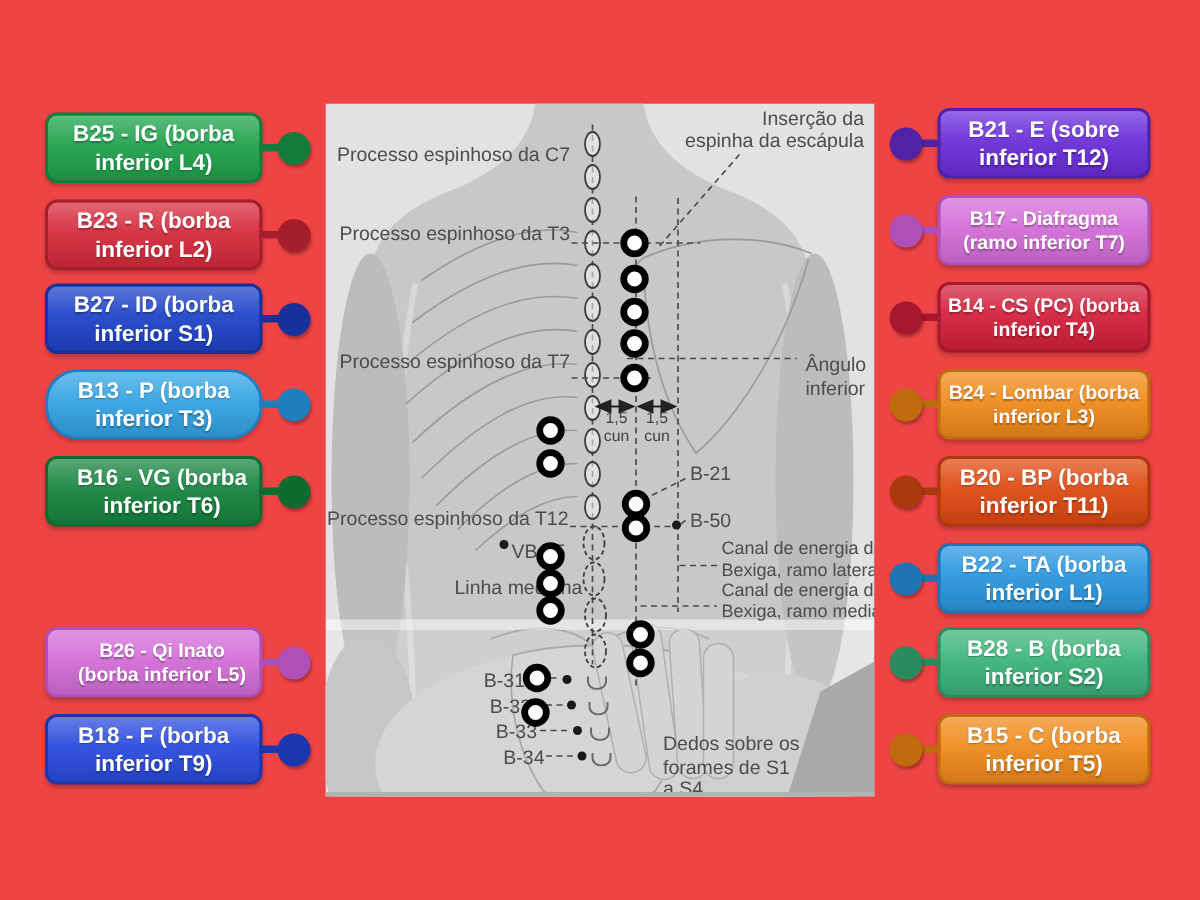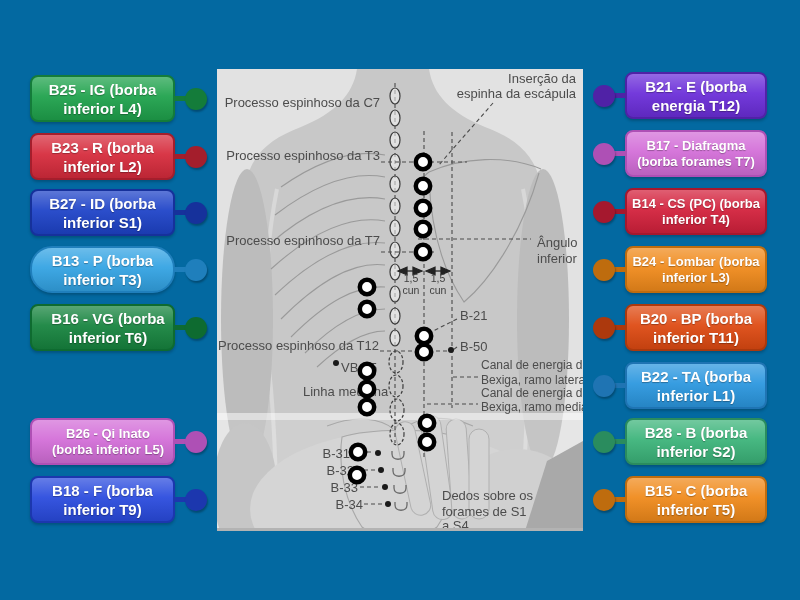--- a/index.html
+++ b/index.html
@@ -1,16 +1,16 @@
 <!DOCTYPE html>
 <html><head>
 <meta charset="utf-8">
 <style>
   html,body{margin:0;padding:0;}
-  #app{position:relative;width:800px;height:600px;background:#0369a1;overflow:hidden;
+  #app{position:relative;width:800px;height:600px;background:#ef4444;overflow:hidden;
        font-family:"Liberation Sans",sans-serif;}
   .label-col{position:absolute;top:0;height:600px;}
   #left-col{left:30px;width:145px;}
   #right-col{left:625px;width:142px;}
   .label{position:absolute;width:100%;height:47px;border-radius:8px;
          border:2px solid var(--d);background-color:var(--c);
          background-image:linear-gradient(180deg,rgba(255,255,255,.28),rgba(255,255,255,.06) 45%,rgba(0,0,0,.12));
          color:#fff;font-weight:bold;font-size:15px;line-height:19px;
          display:flex;align-items:center;justify-content:center;text-align:center;
          box-sizing:border-box;padding:2px 5px;
@@ -68,26 +68,26 @@
         <span class="dot"></span>
       </div>
       <div class="label left" style="top: 476px; text-align: center; --c: #2A4BDE; --d: #1C37AE;">
         <span>B18 - F (borba inferior T9)</span>
         <span class="stem"></span>
         <span class="dot"></span>
       </div>
     </div>
   <div id="right-col" class="label-col">
       <div class="label right" style="top: 72px; --c: #6B2ED9; --d: #5022A6;">
-        <span>B21 - E (borba energia T12)</span>
+        <span>B21 - E (sobre inferior T12)</span>
         <span class="stem"></span>
         <span class="dot"></span>
       </div>
       <div class="label right small" style="top: 130px; --c: #D36ED8; --d: #AE50B5;">
-        <span>B17 - Diafragma (borba forames T7)</span>
+        <span>B17 - Diafragma (ramo inferior T7)</span>
         <span class="stem"></span>
         <span class="dot"></span>
       </div>
       <div class="label right small" style="top: 188px; --c: #D3213C; --d: #A5182E;">
         <span>B14 - CS (PC) (borba inferior T4)</span>
         <span class="stem"></span>
         <span class="dot"></span>
       </div>
       <div class="label right small" style="top: 246px; --c: #F08A1B; --d: #BE6C0E;">
         <span>B24 - Lombar (borba inferior L3)</span>

